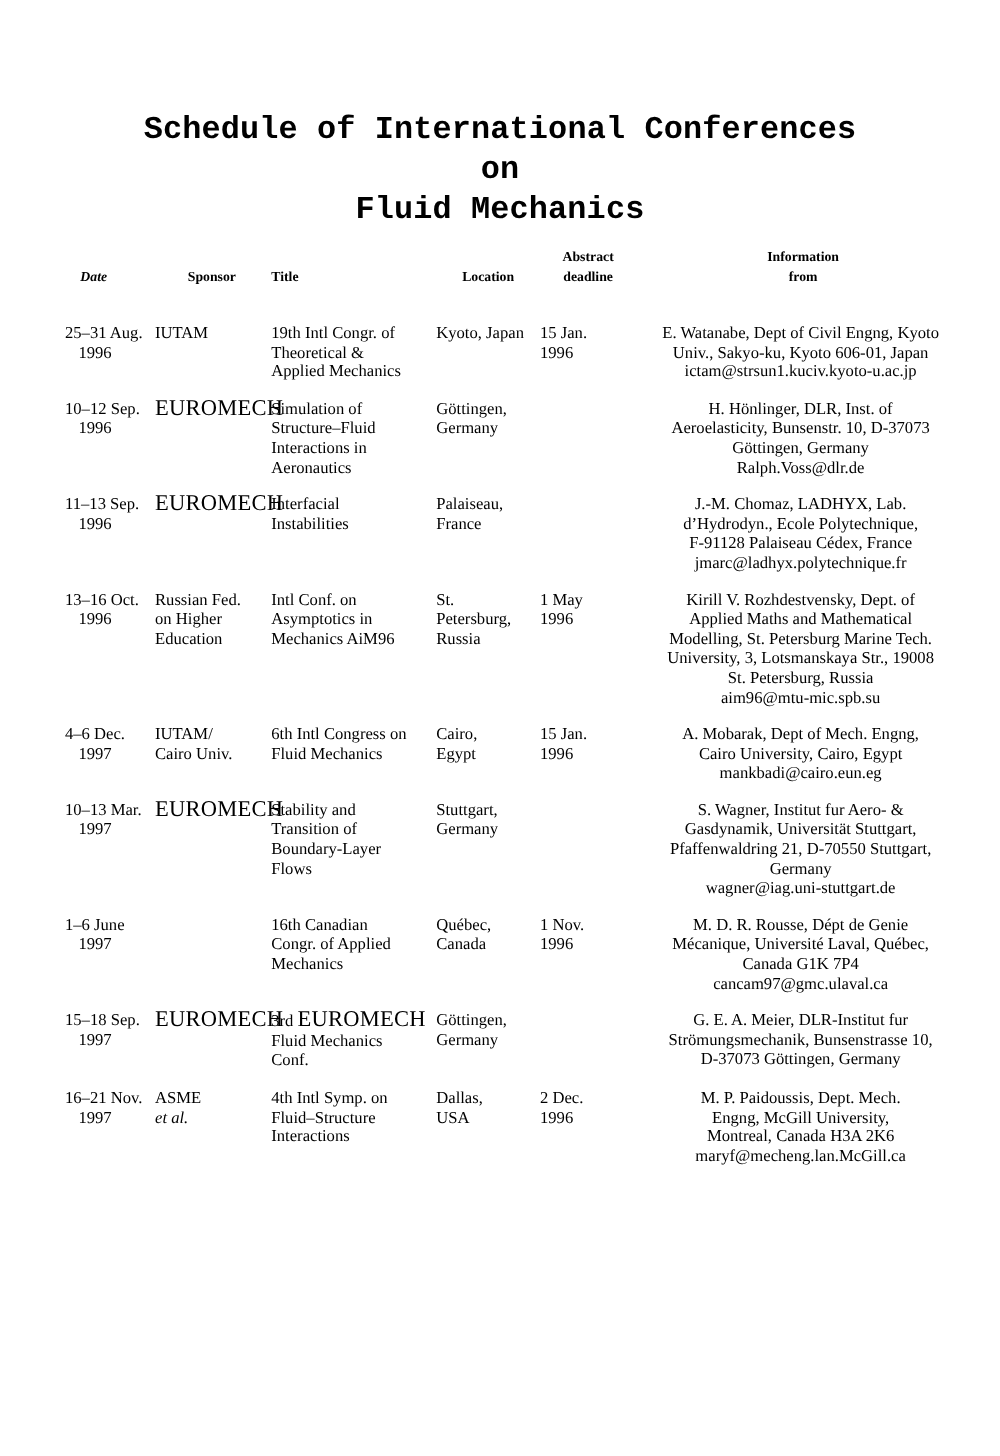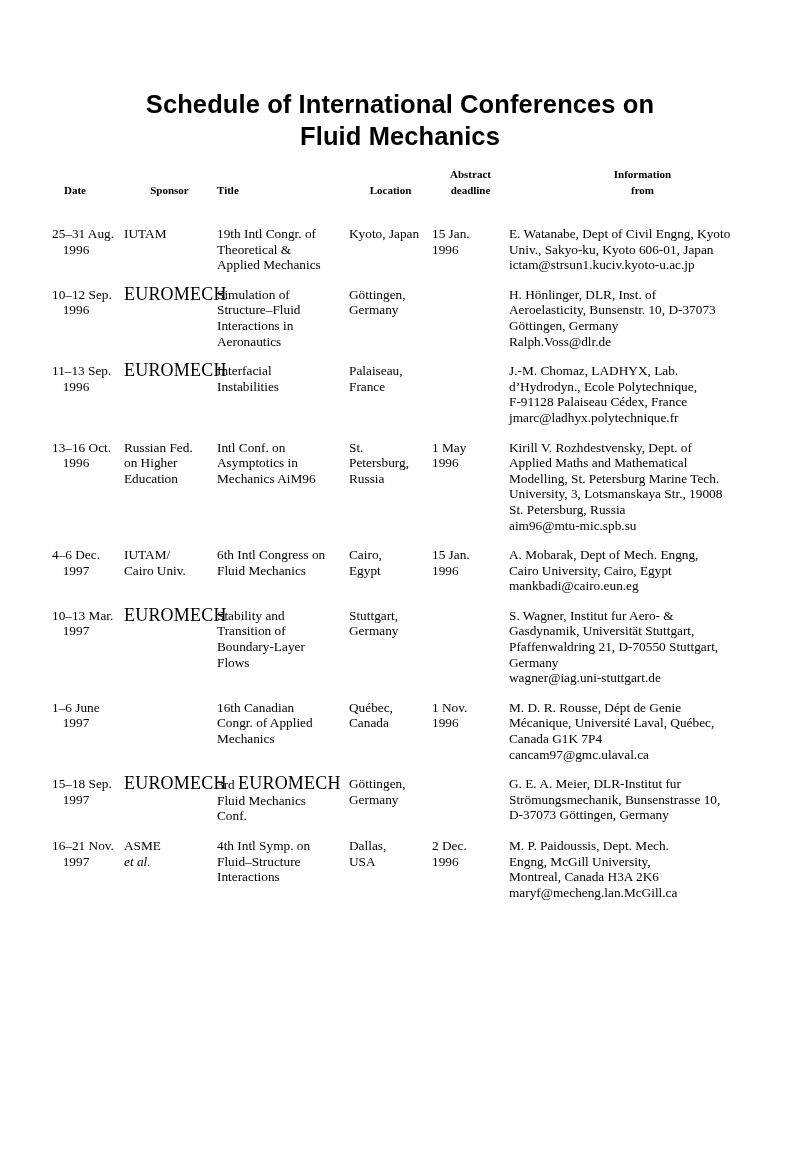--- a/index.html
+++ b/index.html
@@ -20,21 +20,21 @@
     height: 1165px;
     background: #fff;
     overflow: hidden;
   }
   .title-block {
     margin: 0;
     padding: 88px 0 0 0;
     text-align: center;
   }
   .doc-title {
-    font-family: Liberation Sans, sans-serif;
+    font-family: Liberation Mono, monospace;
     font-weight: bold;
     font-size: 25.5px;
     line-height: 32px;
     letter-spacing: 0.1px;
     margin: 0 auto;
     width: 600px;
   }
   .doc-title .line2 { display: block; }
 
   table.schedule {
@@ -53,21 +53,21 @@
   table.schedule col.c-info      { width: 265px; }
 
   thead th {
     font-weight: bold;
     font-size: 11px;
     line-height: 16px;
     vertical-align: bottom;
     padding: 0 0 2px 0;
     text-align: center;
   }
-  th.h-date     { text-align: center; padding-right: 8px;}
+  th.h-date     { text-align: center; padding-right: 8px; font-style: italic;}
   th.h-sponsor  { text-align: center; }
   th.h-title    { text-align: left; }
   th.h-location { text-align: center; }
   th.h-deadline { text-align: center; padding-left: 2px; }
   th.h-info     { text-align: center; padding-left: 6px; }
   th .hline { display: block; }
 
   tbody td {
     font-size: 13.3px;
     line-height: 15.6px;
@@ -85,21 +85,21 @@
   }
   td.c-date .d1 { display: block; margin-left: 10px; }
   td.c-date .d2 { display: block; text-align: center; padding-right: 6px; }
 
   td.c-sponsor { padding-left: 2px; padding-right: 6px; }
   td.c-title   { padding-left: 0px; padding-right: 8px; }
   td.c-location{ padding-left: 0px; padding-right: 6px; }
   td.c-deadline{ padding-left: 0px; padding-right: 6px; }
   td.c-deadline .dl1 { display: block; }
   td.c-deadline .dl2 { display: block; }
-  td.c-info    { padding-left: 2px; }
+  td.c-info    { padding-left: 2px; text-align: center; }
 
   .smallcaps {
     font-variant: small-caps;
     font-size: 18px;
     letter-spacing: 0.2px;
   }
   .italic { font-style: italic; }
 </style>
 </head>
 <body>

